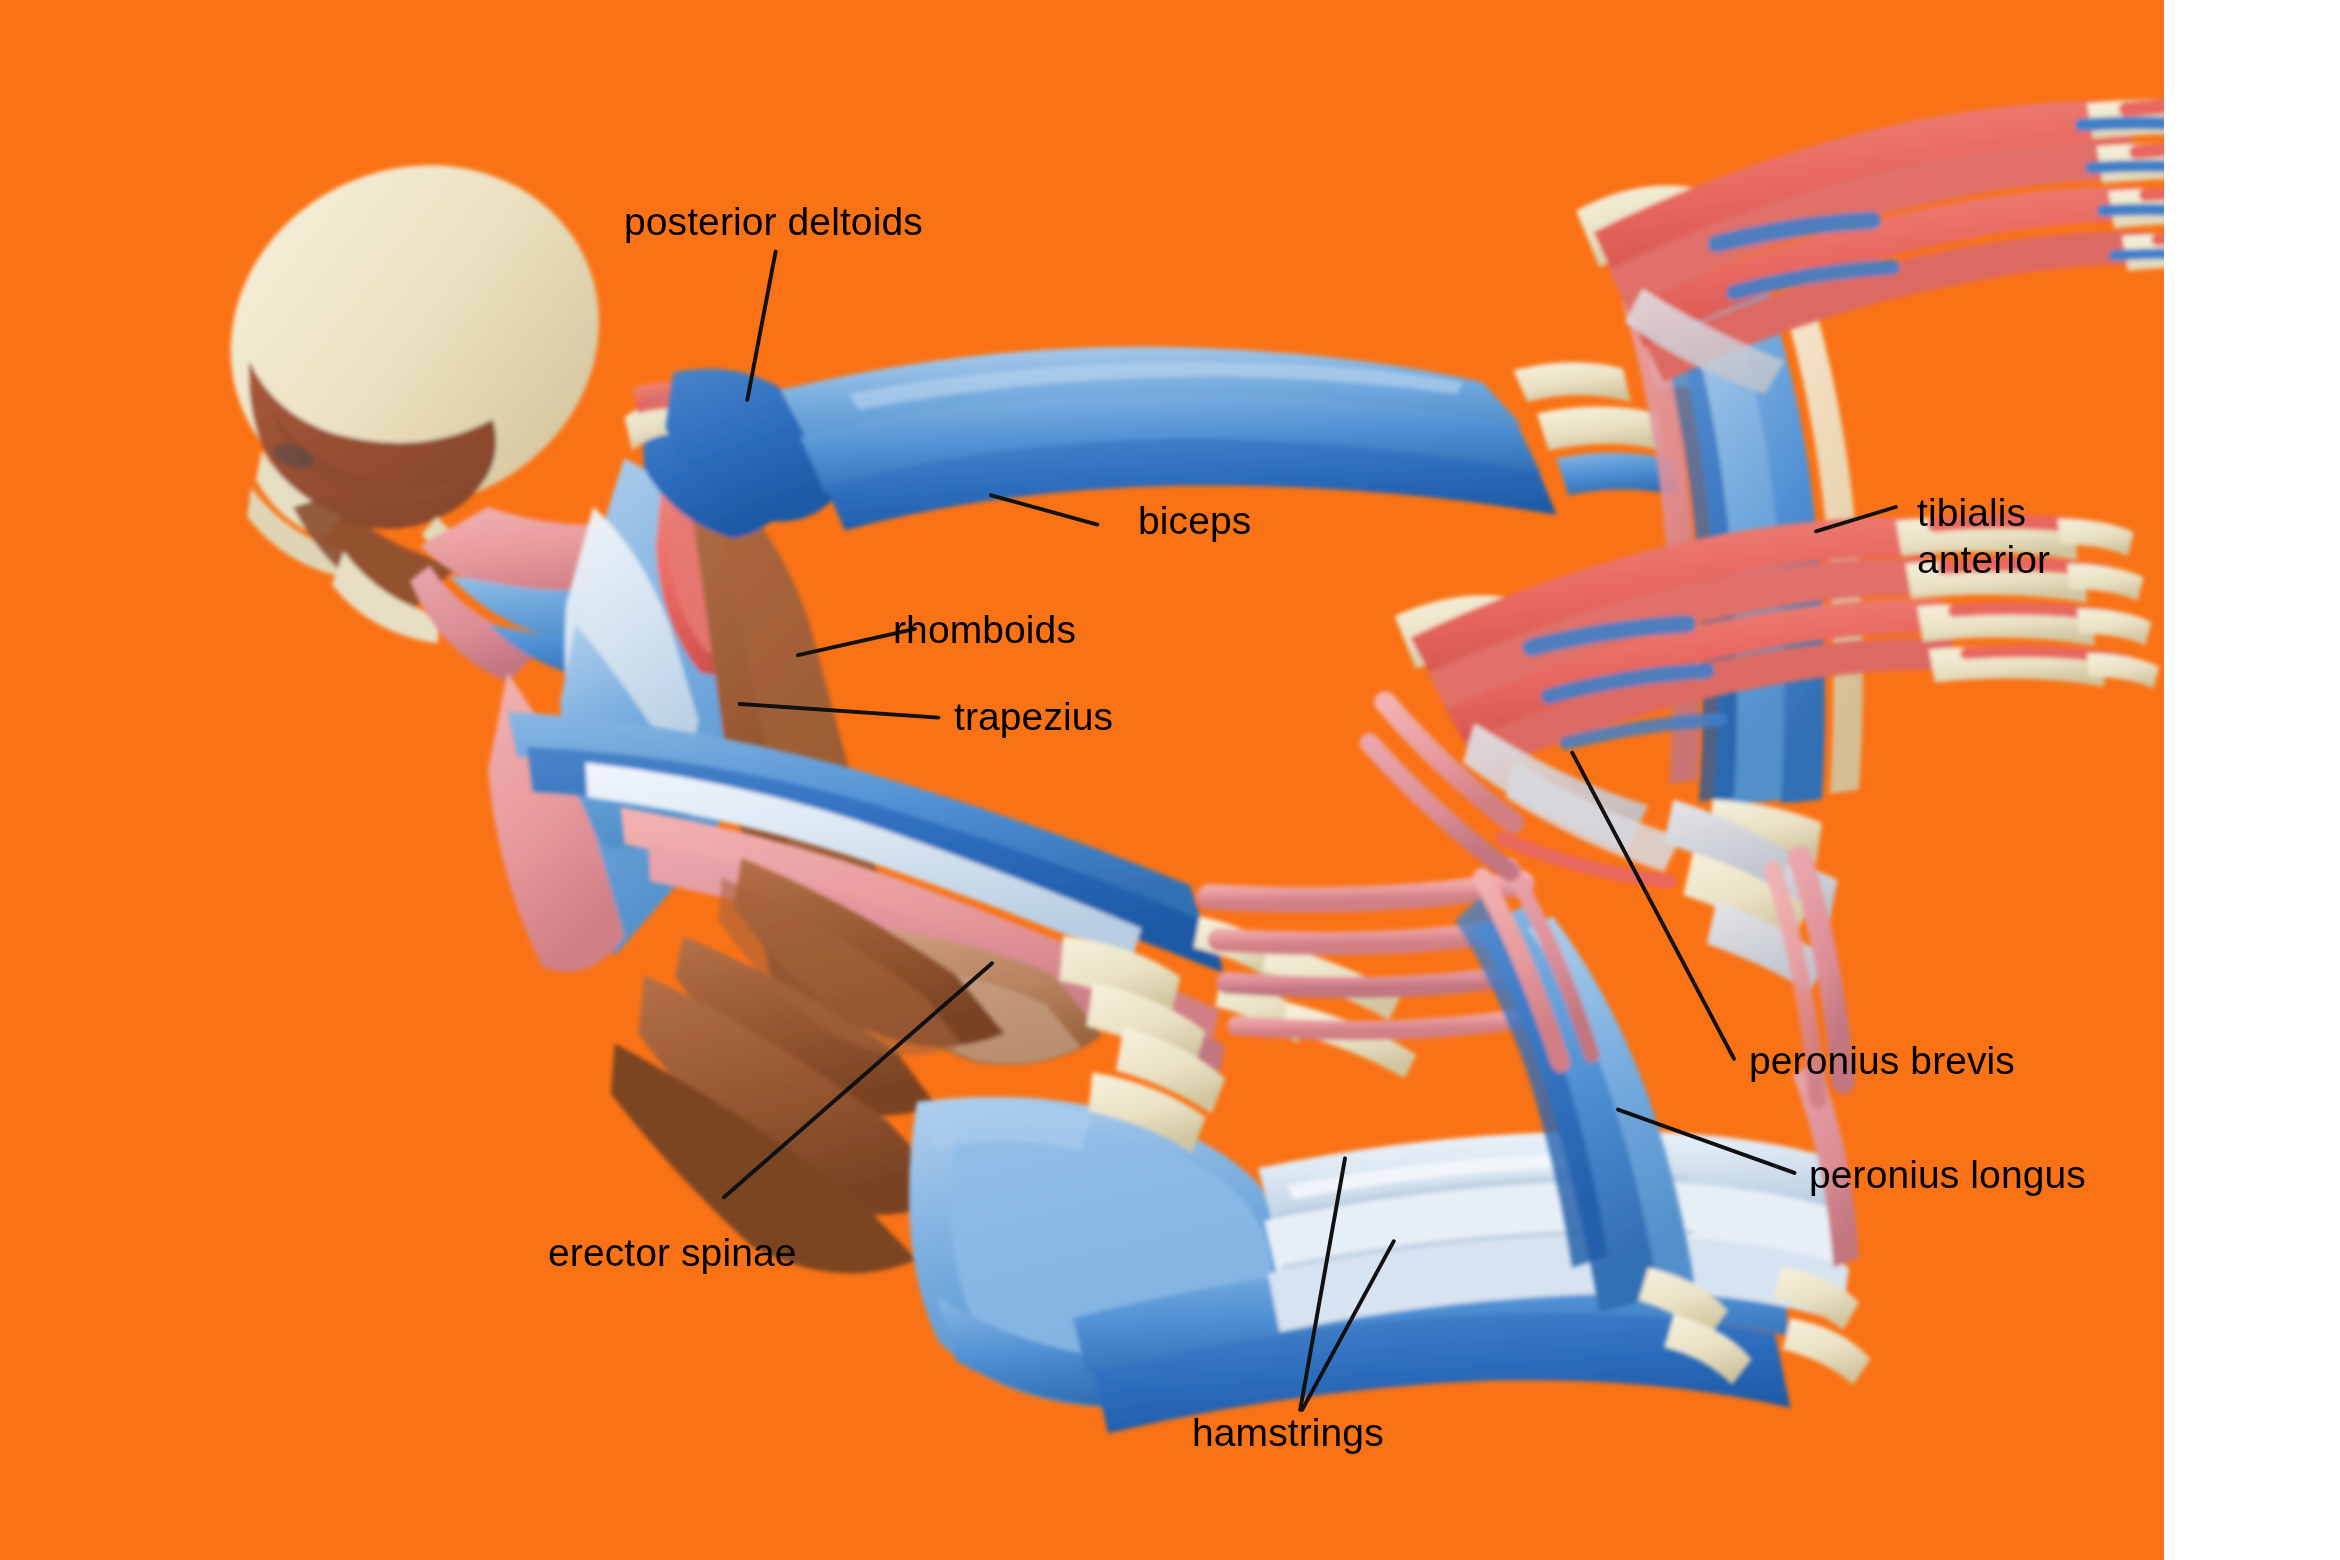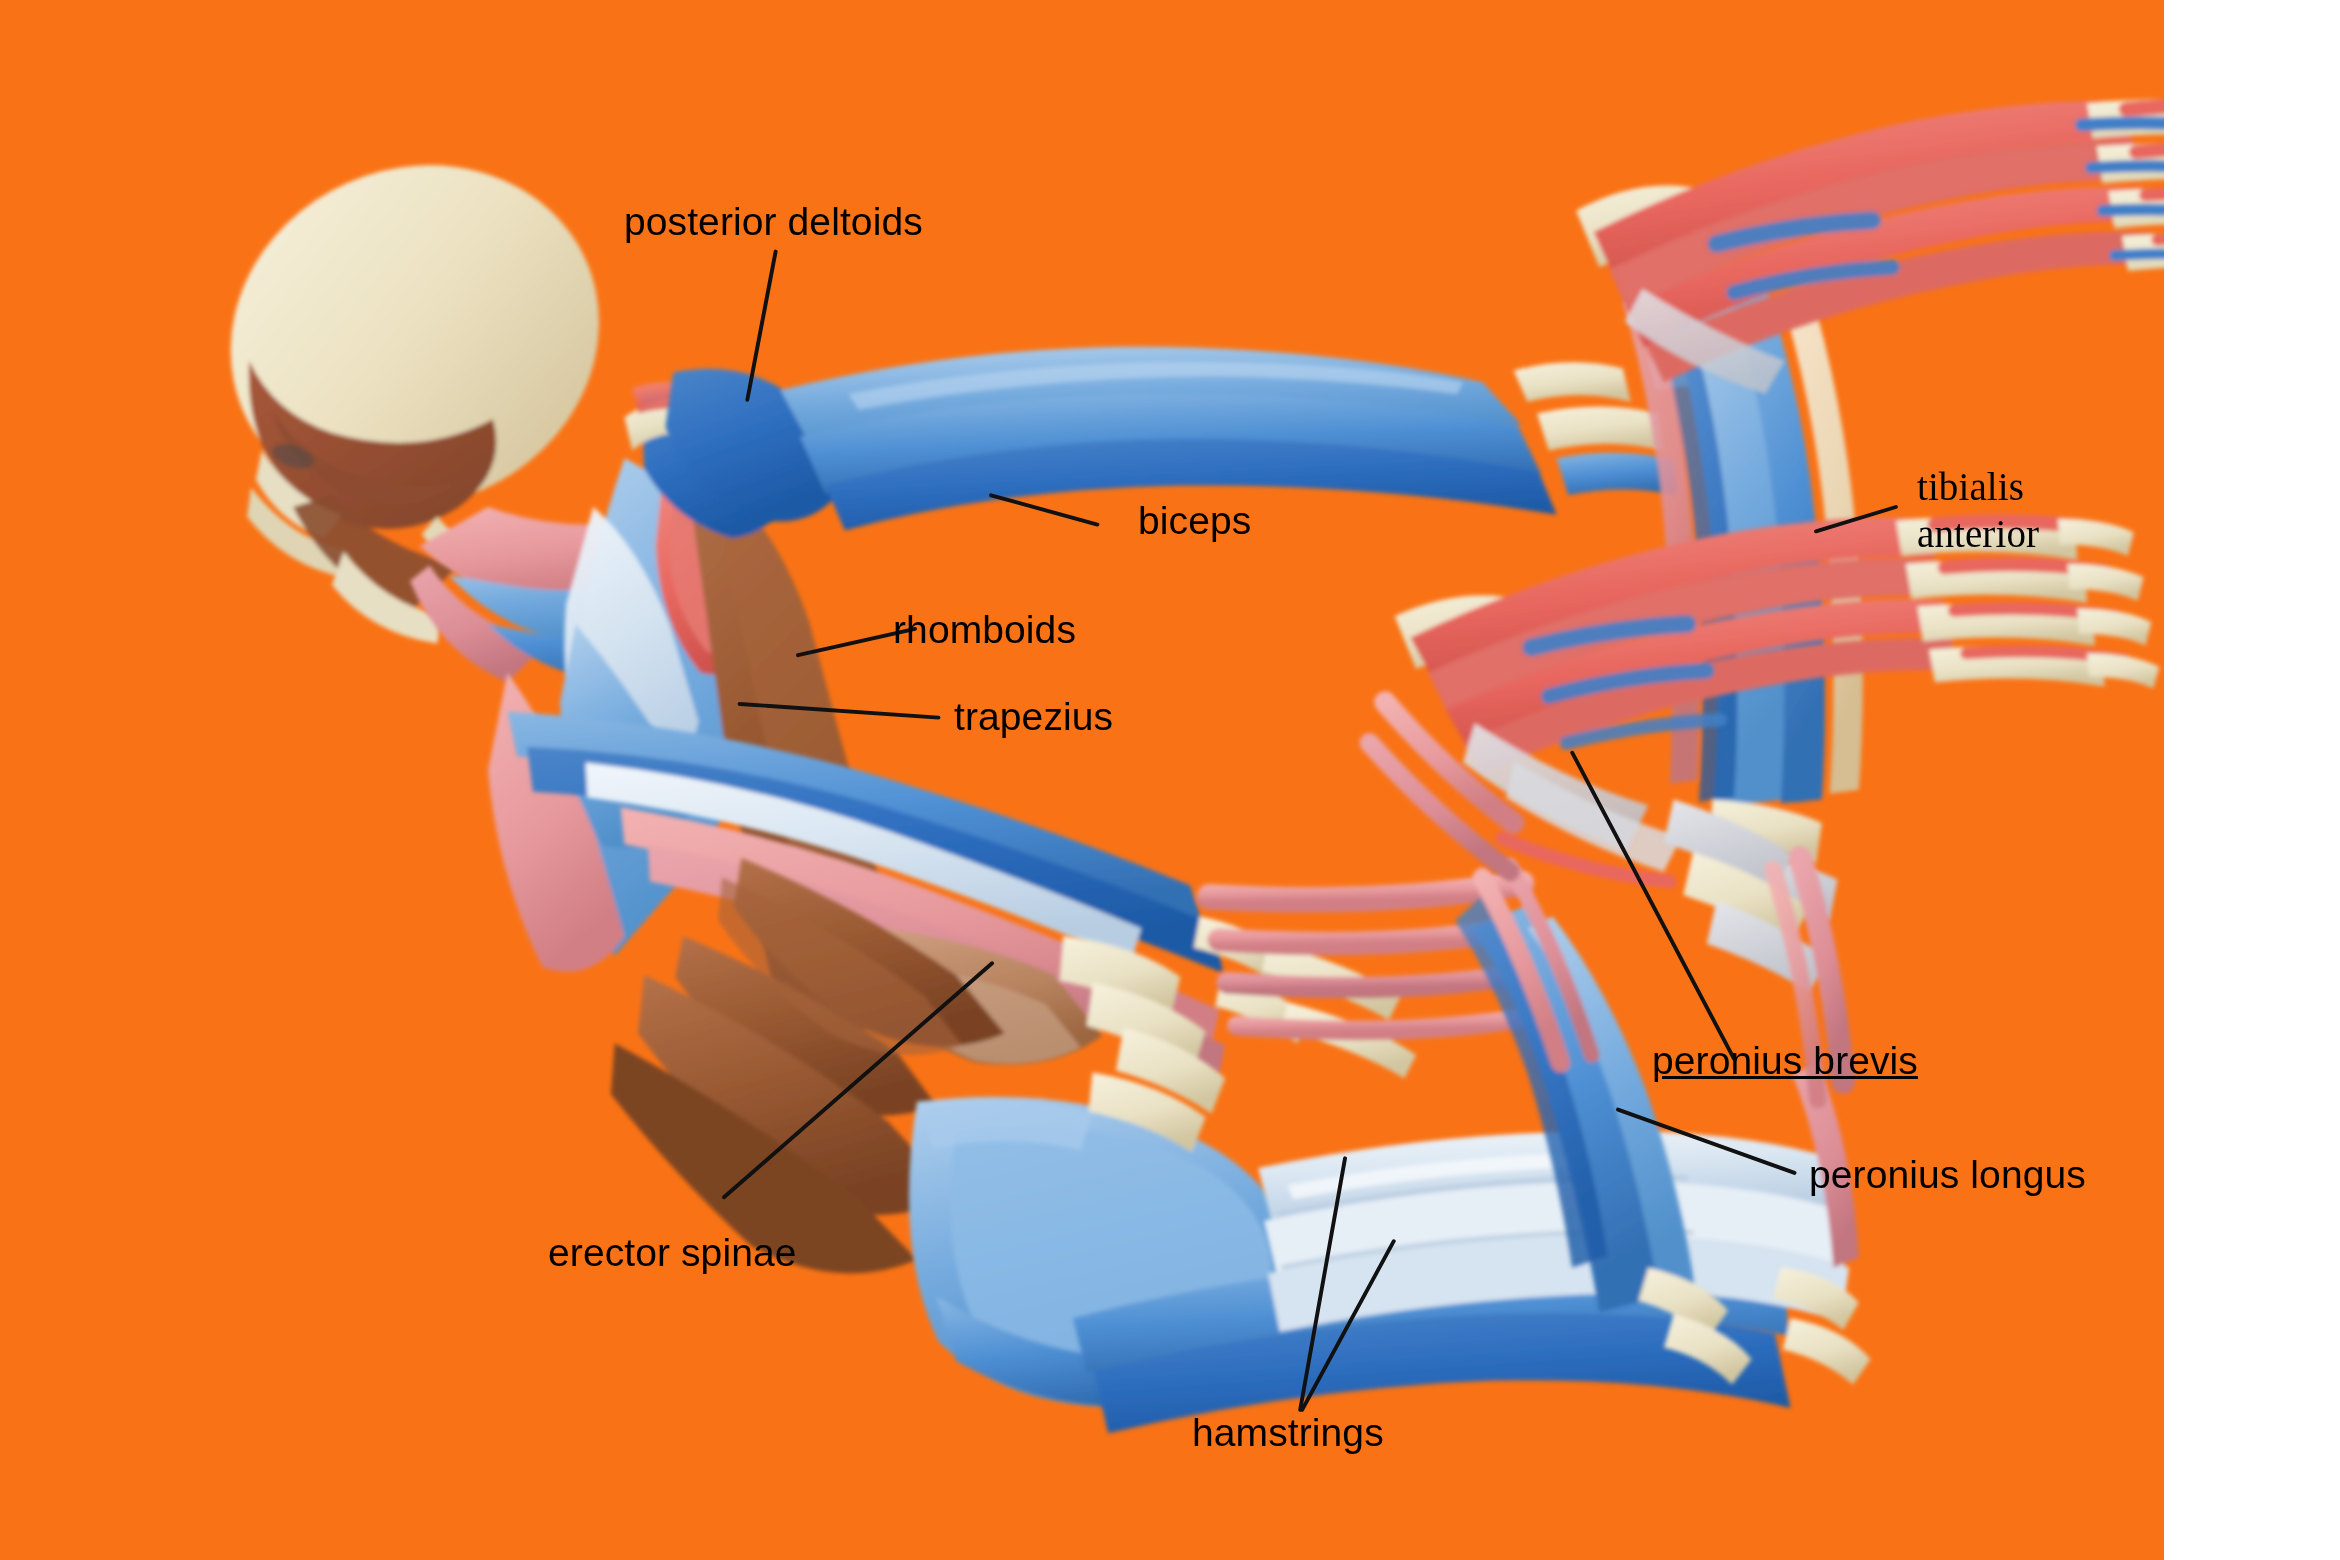--- a/index.html
+++ b/index.html
@@ -367,21 +367,21 @@
         <polyline points="1333,1446 1379,1188"></polyline>
         <polyline points="1335,1446 1429,1273"></polyline>
       </g>
   </svg>
 
   <div id="label-layer">
       <div class="anno-label" style="left: 624px; top: 200px;"><div>posterior deltoids</div></div>
       <div class="anno-label" style="left: 1138px; top: 499px;"><div>biceps</div></div>
       <div class="anno-label" style="left: 893px; top: 608px;"><div>rhomboids</div></div>
       <div class="anno-label" style="left: 954px; top: 695px; text-align: center;"><div>trapezius</div></div>
-      <div class="anno-label two-line" style="left: 1917px; top: 464px; font-family: Liberation Serif, serif;"><div>tibialis</div><div>anterior</div></div>
-      <div class="anno-label" style="left: 1652px; top: 1039px; text-decoration: underline;"><div>peronius brevis</div></div>
+      <div class="anno-label two-line" style="left: 1917px; top: 490px;"><div>tibialis</div><div>anterior</div></div>
+      <div class="anno-label" style="left: 1749px; top: 1039px;"><div>peronius brevis</div></div>
       <div class="anno-label" style="left: 1809px; top: 1153px;"><div>peronius longus</div></div>
       <div class="anno-label" style="left: 548px; top: 1231px;"><div>erector spinae</div></div>
       <div class="anno-label" style="left: 1192px; top: 1411px;"><div>hamstrings</div></div>
     </div>
 
 </div>
 
 
 </body></html>

